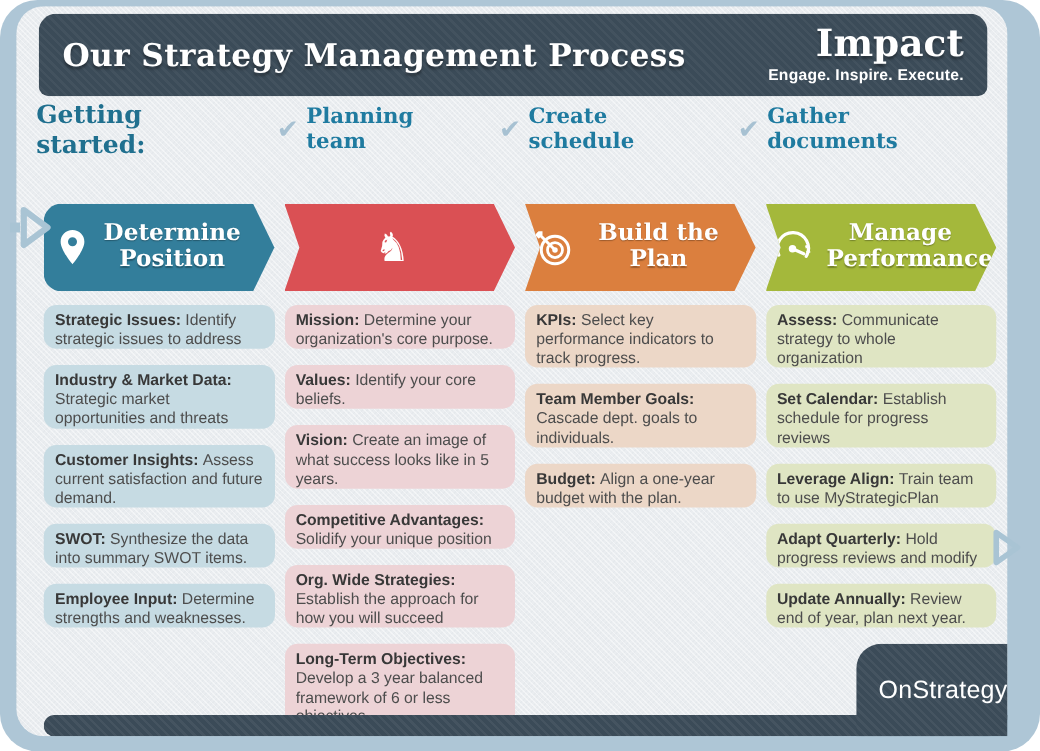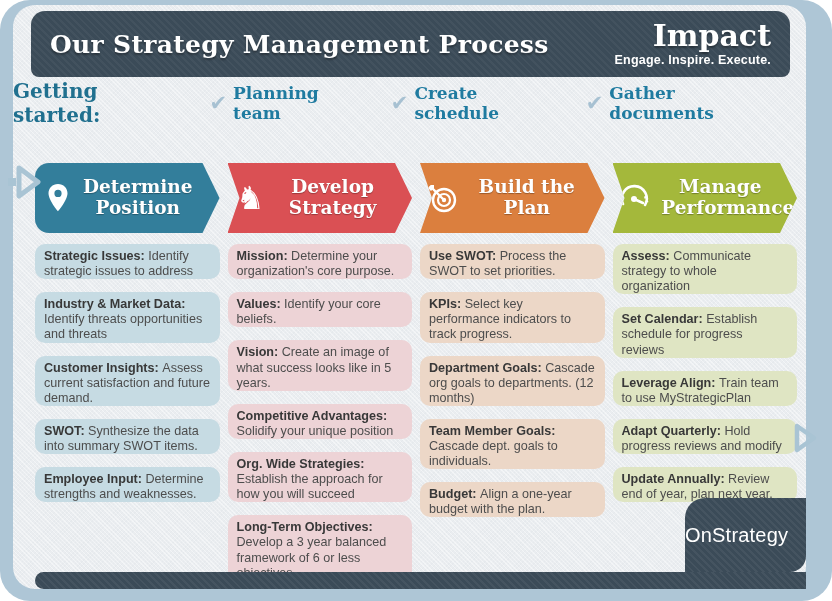--- a/index.html
+++ b/index.html
@@ -16,21 +16,21 @@
        padding:0 19px;box-sizing:border-box;
        background-image:repeating-linear-gradient(45deg,rgba(255,255,255,.04) 0 2px,transparent 2px 5px);}
   .title{color:#fff;font-family:"DejaVu Serif",serif;font-weight:700;font-size:25px;letter-spacing:.3px;
          text-shadow:0 2px 2px rgba(0,0,0,.35);}
   .brand{text-align:right;color:#fff;}
   .brand .b1{font-family:"DejaVu Serif",serif;font-weight:700;font-size:30px;line-height:30px;text-shadow:0 2px 2px rgba(0,0,0,.35);}
   .brand .b2{font-size:12.5px;font-weight:700;margin-top:2px;letter-spacing:.2px;}
 
   
   .gs{position:absolute;left:0;right:30px;top:80px;height:36px;display:flex;align-items:center;justify-content:center;gap:26px;}
-  .gs .lab{color:#20708f;font-family:"DejaVu Serif",serif;font-weight:700;font-size:20px;}
+  .gs .lab{color:#20708f;font-family:"DejaVu Serif",serif;font-weight:700;font-size:20px;padding-left:16px;}
   .gs .itm{display:flex;align-items:center;gap:6px;color:#1f7ba0;font-family:"DejaVu Serif",serif;font-weight:700;font-size:17px;}
   .gs .chk{color:#a7c1d2;font-size:21px;line-height:1;font-family:"DejaVu Sans",sans-serif;}
 
   
   .grid{position:absolute;left:22px;right:9px;top:110px;display:grid;
         grid-template-columns:repeat(4,1fr);grid-template-rows:70px auto;column-gap:8px;row-gap:11px;margin-top:48px;}
   .arrow{height:70px;color:#fff;display:flex;align-items:center;justify-content:center;gap:9px;
          padding-right:12px;box-sizing:border-box;background:var(--arrow,#888);
          clip-path:polygon(0 0,calc(100% - 17px) 0,100% 50%,calc(100% - 17px) 100%,0 100%,12px 50%);
          font-family:"DejaVu Serif",serif;font-weight:700;font-size:18.5px;line-height:1.12;
@@ -41,22 +41,22 @@
   .glyph{font-family:"DejaVu Sans",sans-serif;font-size:32px;line-height:1;text-shadow:none;}
 
   .stack{display:flex;flex-direction:column;gap:13px;}
   .item{background:var(--box,#ddd);border-radius:10px;padding:5px 9px 0;color:#4d4d4d;
         font-size:12.6px;line-height:1.2;min-height:30px;}
   .item b{color:#383838;}
 
   
   .bbar{position:absolute;left:22px;right:0;bottom:0;height:17px;background:#3b4b58;border-radius:12px 0 0 12px;
         background-image:repeating-linear-gradient(45deg,rgba(255,255,255,.05) 0 2px,transparent 2px 5px);}
-  .logo{position:absolute;right:0;bottom:17px;width:121px;height:74px;background:#3b4b58;
-        border-radius:20px 0 16px 0;display:flex;align-items:center;justify-content:flex-start;
+  .logo{position:absolute;right:0;bottom:0;width:121px;height:74px;background:#3b4b58;
+        border-radius:20px 0 16px 0;display:flex;align-items:center;justify-content:flex-end;
         background-image:repeating-linear-gradient(45deg,rgba(255,255,255,.05) 0 2px,transparent 2px 5px);}
   .logo span{color:#fff;font-size:20px;font-weight:400;letter-spacing:.2px;}
 
   
   .marker{position:absolute;}
   .marker.left{left:8px;top:160px;}
   .marker.right{right:12px;top:420px;}
 </style>
 </head>
 <body>
@@ -93,21 +93,20 @@
 
     <div class="arrow first" style="--arrow: #337E9B;">
       <svg width="24" height="30" viewBox="0 0 24 30">
         <path fill="#fff" fill-rule="evenodd" d="M12 1 C6.5 1 2.5 5.2 2.5 10.3 c0 7 9.5 18 9.5 18 s9.5-11 9.5-18 C21.5 5.2 17.5 1 12 1 z M12 14 a3.6 3.6 0 1 1 0-7.2 a3.6 3.6 0 0 1 0 7.2 z"></path>
       </svg>
       <span class="ttl">Determine Position</span>
     </div>
 
     <div class="arrow" style="--arrow: #DA5054;">
       <span class="glyph">♞</span>
-      <span class="ttl">Develop Strategy</span>
     </div>
 
     <div class="arrow" style="--arrow: #DB7F3E;">
       <svg width="32" height="32" viewBox="0 0 32 32">
         <circle cx="17" cy="18" r="11" fill="none" stroke="#fff" stroke-width="2.4"></circle>
         <circle cx="17" cy="18" r="6" fill="none" stroke="#fff" stroke-width="2.2"></circle>
         <circle cx="17" cy="18" r="2.2" fill="#fff"></circle>
         <line x1="3" y1="4" x2="16" y2="17" stroke="#fff" stroke-width="2.4"></line>
         <path d="M2 1 l3 0 0 3 -3 3 -3-3 z" fill="#fff" transform="translate(2,2)"></path>
       </svg>
@@ -119,37 +118,35 @@
         <path d="M5 22 A 12.5 12.5 0 1 1 27 23" fill="none" stroke="#fff" stroke-width="2.6" stroke-linecap="round"></path>
         <path d="M27.5 14 A 12.5 12.5 0 0 1 28.5 20" fill="none" stroke="#fff" stroke-width="3.4" stroke-dasharray="2.5 2.5"></path>
         <circle cx="16" cy="17" r="3" fill="#fff"></circle>
         <line x1="16" y1="17" x2="25" y2="21" stroke="#fff" stroke-width="2.6" stroke-linecap="round"></line>
       </svg>
       <span class="ttl">Manage Performance</span>
     </div>
 
     <div class="stack" style="--box: #C6DBE3;">
         <div class="item"><b>Strategic Issues: </b><span>Identify strategic issues to address</span></div>
-        <div class="item"><b>Industry &amp; Market Data: </b><span>Identify threats opportunities and threats</span></div>
+        <div class="item"><b>Industry &amp; Market Data: </b><span>Strategic market opportunities and threats</span></div>
         <div class="item"><b>Customer Insights: </b><span>Assess current satisfaction and future demand.</span></div>
         <div class="item"><b>SWOT: </b><span>Synthesize the data into summary SWOT items.</span></div>
         <div class="item"><b>Employee Input: </b><span>Determine strengths and weaknesses.</span></div>
       </div>
     <div class="stack" style="--box: #EDD3D6;">
         <div class="item"><b>Mission: </b><span>Determine your organization's core purpose.</span></div>
         <div class="item"><b>Values: </b><span>Identify your core beliefs.</span></div>
         <div class="item"><b>Vision: </b><span>Create an image of what success looks like in 5 years.</span></div>
         <div class="item"><b>Competitive Advantages: </b><span>Solidify your unique position</span></div>
         <div class="item"><b>Org. Wide Strategies: </b><span>Establish the approach for how you will succeed</span></div>
         <div class="item"><b>Long-Term Objectives: </b><span>Develop a 3 year balanced framework of 6 or less objectives.</span></div>
       </div>
     <div class="stack" style="--box: #ECD7C7;">
-        <div class="item"><b>Use SWOT: </b><span>Process the SWOT to set priorities.</span></div>
         <div class="item"><b>KPIs: </b><span>Select key performance indicators to track progress.</span></div>
-        <div class="item"><b>Department Goals: </b><span>Cascade org goals to departments. (12 months)</span></div>
         <div class="item"><b>Team Member Goals: </b><span>Cascade dept. goals to individuals.</span></div>
         <div class="item"><b>Budget: </b><span>Align a one-year budget with the plan.</span></div>
       </div>
     <div class="stack" style="--box: #DFE5C3;">
         <div class="item"><b>Assess: </b><span>Communicate strategy to whole organization</span></div>
         <div class="item"><b>Set Calendar: </b><span>Establish schedule for progress reviews</span></div>
         <div class="item"><b>Leverage Align: </b><span>Train team to use MyStrategicPlan</span></div>
         <div class="item"><b>Adapt Quarterly: </b><span>Hold progress reviews and modify</span></div>
         <div class="item"><b>Update Annually: </b><span>Review end of year, plan next year.</span></div>
       </div>

